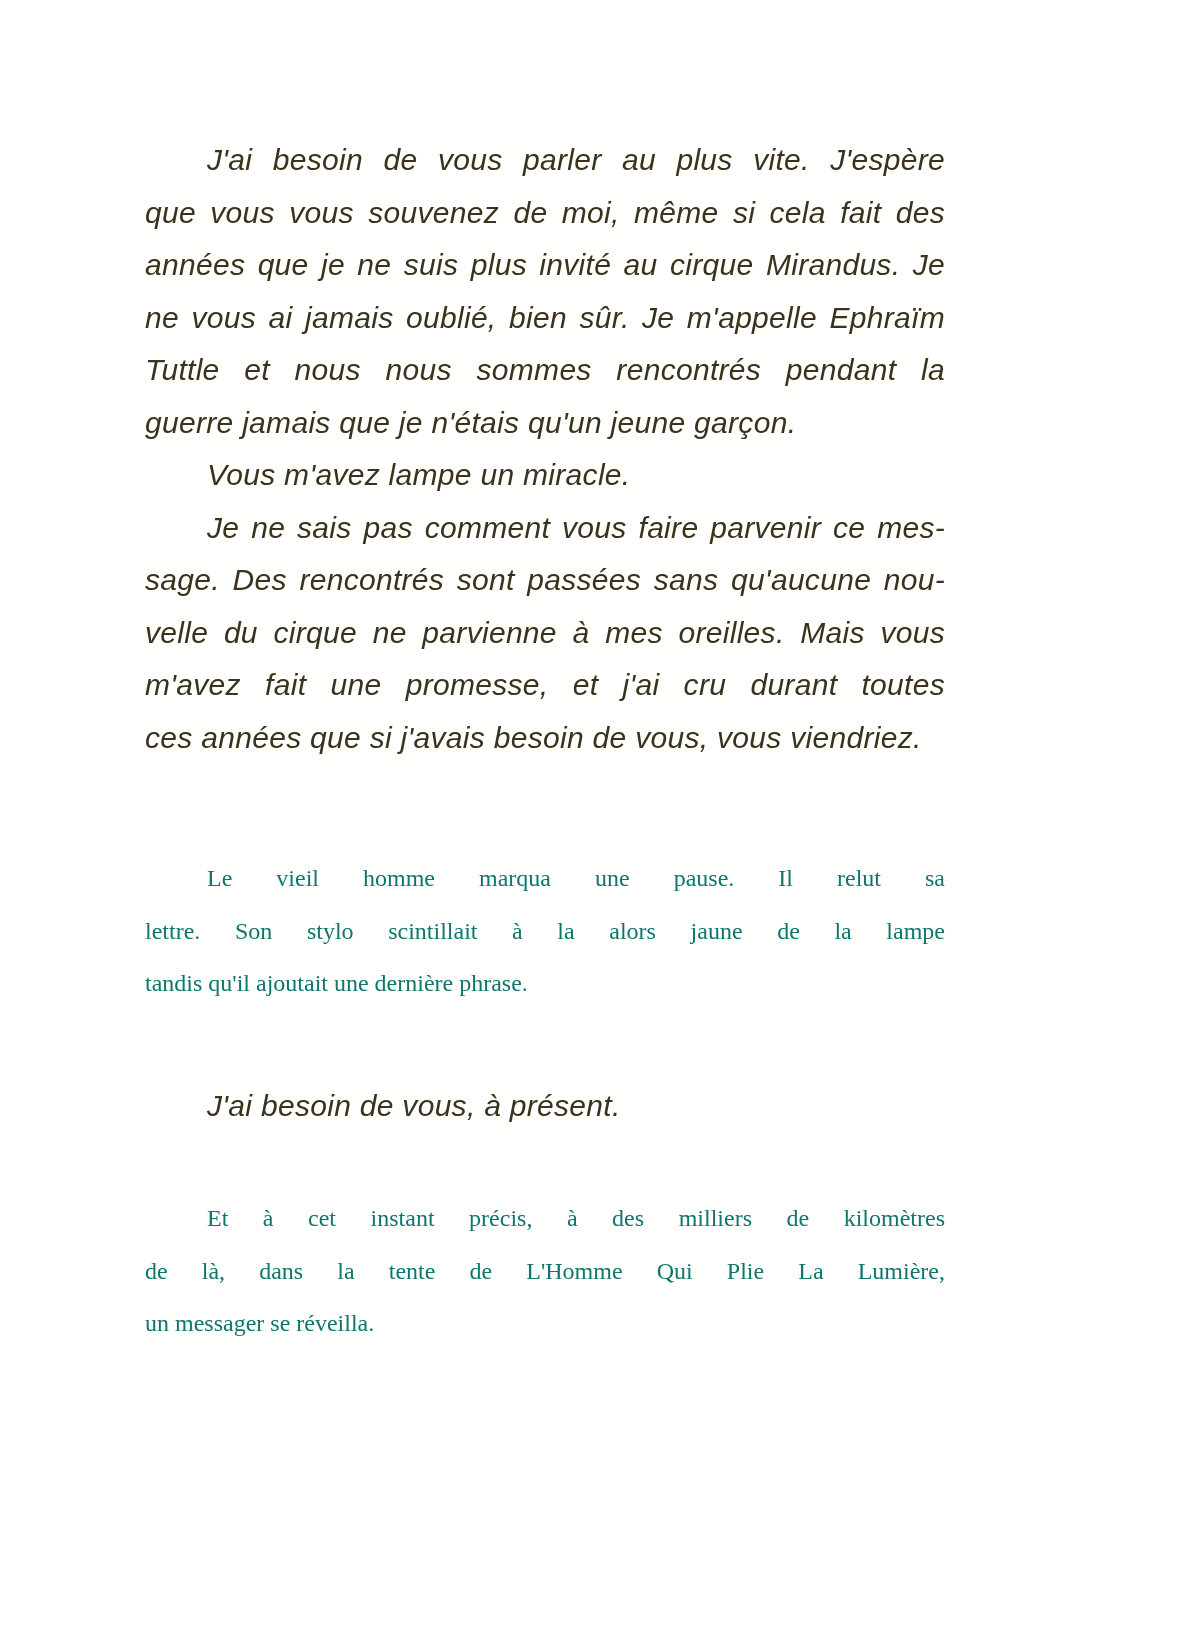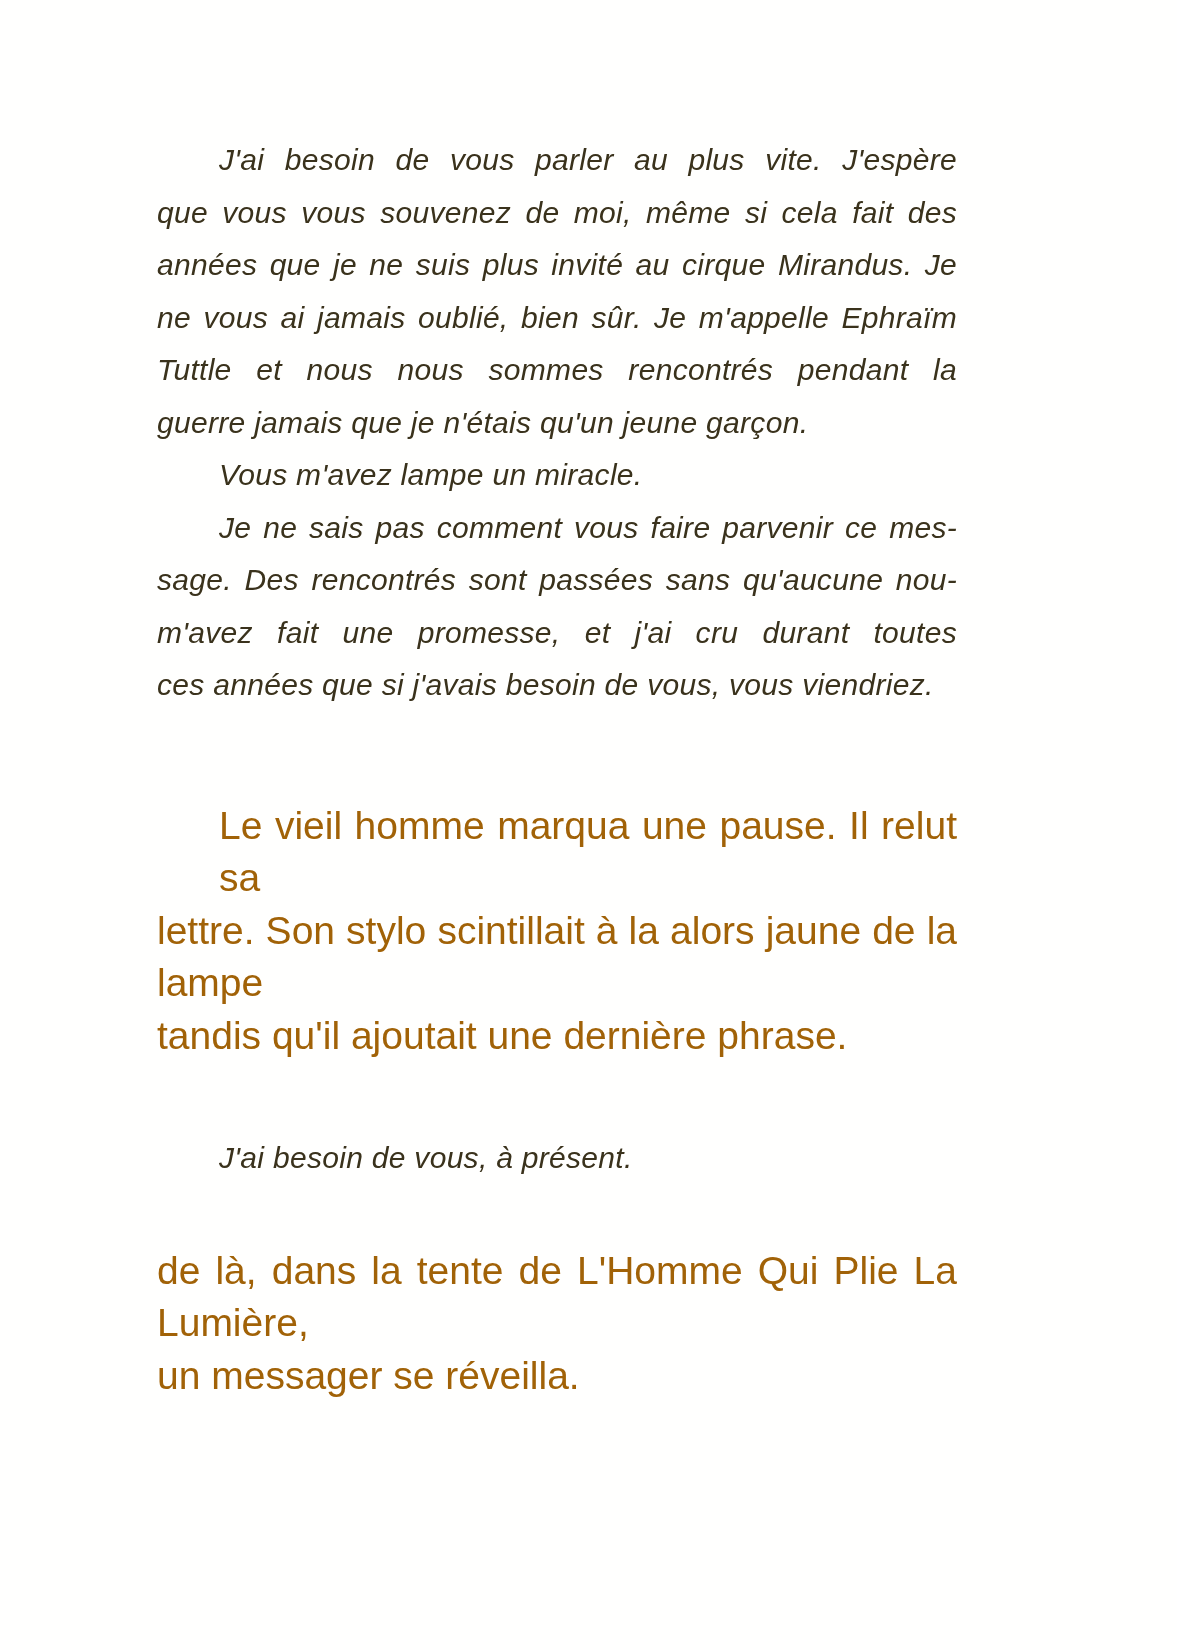--- a/index.html
+++ b/index.html
@@ -9,38 +9,38 @@
   }
   .page {
     position: relative;
     width: 1177px;
     height: 1650px;
     background: #fffffe;
     overflow: hidden;
   }
   .text-block {
     position: absolute;
-    left: 157px;
+    left: 145px;
     top: 134px;
     width: 800px;
   }
   .para { margin: 0; padding: 0; }
   .para.hw {
     font-family: "Liberation Sans", sans-serif;
     font-style: italic;
     font-size: 30px;
     line-height: 52.5px;
     color: #3a321c;
     letter-spacing: 0.3px;
   }
   .para.serif {
-    font-family: Liberation Sans, sans-serif;
-    font-size: 39px;
+    font-family: Liberation Serif, serif;
+    font-size: 24px;
     line-height: 52.5px;
-    color: #a16207;
+    color: #0f766e;
   }
   
   .text-block .para:nth-child(4) { margin-top: 88px; }
   .text-block .para:nth-child(5) { margin-top: 70px; }
   .text-block .para:nth-child(6) { margin-top: 60px; }
   .line {
     display: block;
     text-align: justify;
     text-align-last: justify;
   }
@@ -59,29 +59,31 @@
         <span class="line">ne vous ai jamais oublié, bien sûr. Je m'appelle Ephraïm</span>
         <span class="line">Tuttle et nous nous sommes rencontrés pendant la</span>
         <span class="line last">guerre jamais que je n'étais qu'un jeune garçon.</span>
       </p>
       <p class="para hw">
         <span class="line last indent">Vous m'avez lampe un miracle.</span>
       </p>
       <p class="para hw">
         <span class="line indent">Je ne sais pas comment vous faire parvenir ce mes-</span>
         <span class="line">sage. Des rencontrés sont passées sans qu'aucune nou-</span>
+        <span class="line">velle du cirque ne parvienne à mes oreilles. Mais vous</span>
         <span class="line">m'avez fait une promesse, et j'ai cru durant toutes</span>
         <span class="line last">ces années que si j'avais besoin de vous, vous viendriez.</span>
       </p>
       <p class="para serif">
         <span class="line indent">Le vieil homme marqua une pause. Il relut sa</span>
         <span class="line">lettre. Son stylo scintillait à la alors jaune de la lampe</span>
         <span class="line last">tandis qu'il ajoutait une dernière phrase.</span>
       </p>
       <p class="para hw">
         <span class="line last indent">J'ai besoin de vous, à présent.</span>
       </p>
       <p class="para serif">
+        <span class="line indent">Et à cet instant précis, à des milliers de kilomètres</span>
         <span class="line">de là, dans la tente de L'Homme Qui Plie La Lumière,</span>
         <span class="line last">un messager se réveilla.</span>
       </p>
     </main>
 </div>
 
 </body></html>

